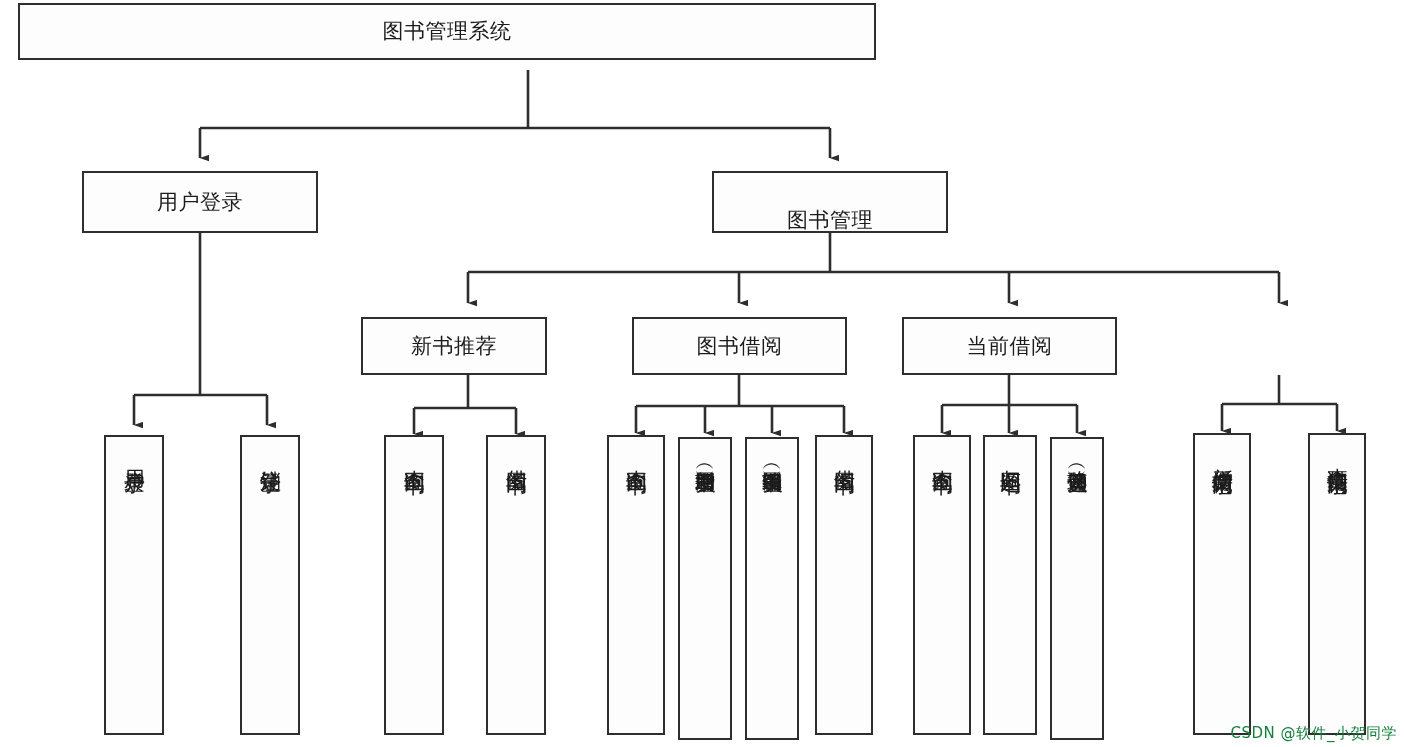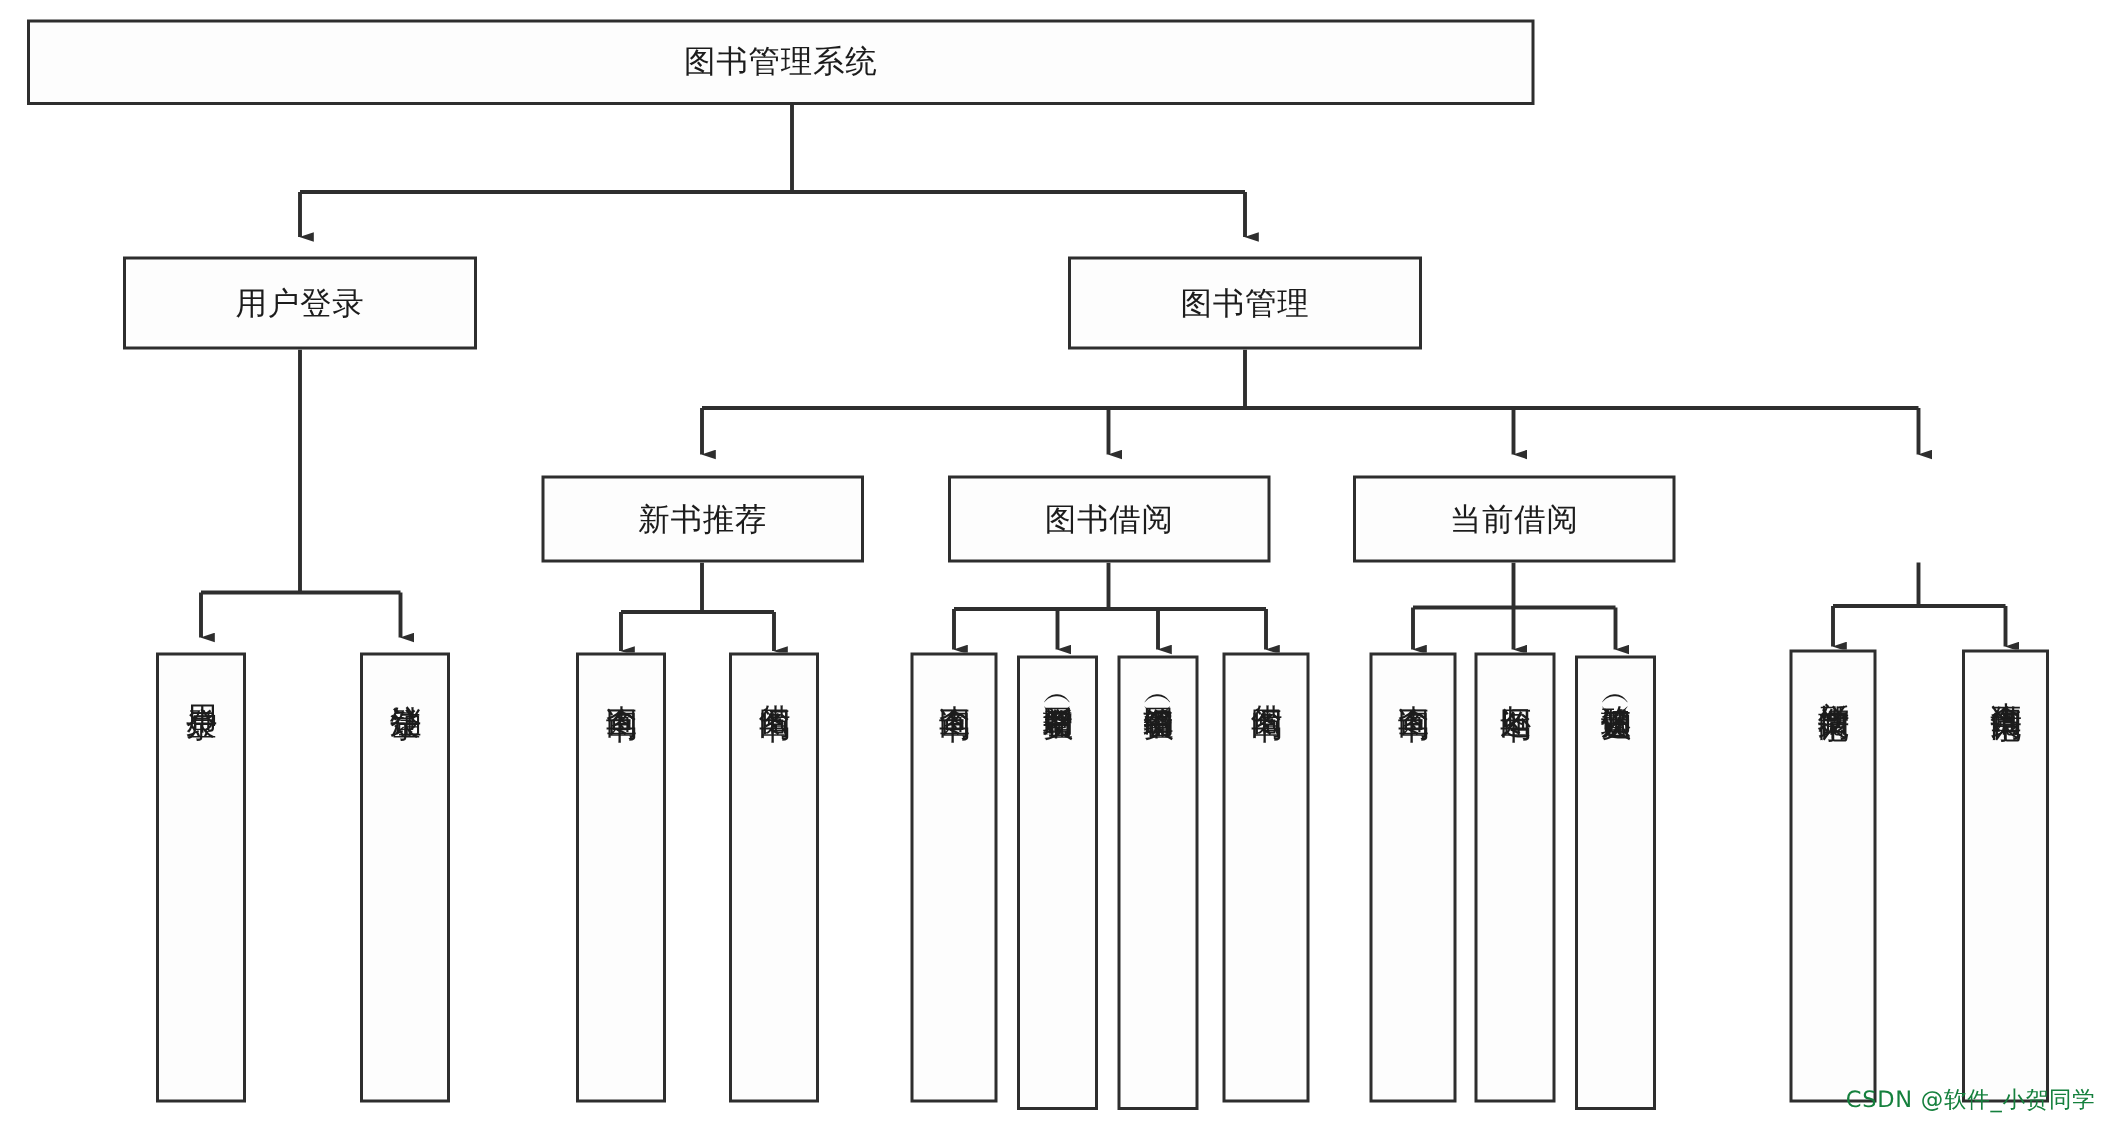--- a/index.html
+++ b/index.html
@@ -126,32 +126,32 @@
       <path d="M1077,405 L1077,433" marker-end="url(#arr)"></path>
 
       <path d="M1279,375 L1279,404"></path>
       <path d="M1222,404 L1337,404"></path>
       <path d="M1222,404 L1222,431" marker-end="url(#arr)"></path>
       <path d="M1337,404 L1337,431" marker-end="url(#arr)"></path>
 
     </g>
   </svg>
 
-  <div class="node horiz" style="left:18px; top:13px; width:1005px; height:57px;">
+  <div class="node horiz" style="left:18px; top:3px; width:858px; height:57px;">
     <span class="label">图书管理系统</span>
   </div>
 
   <div class="node horiz" style="left:82px; top:171px; width:236px; height:62px;">
     <span class="label">用户登录</span>
   </div>
-  <div class="node horiz" style="left:712px; top:171px; width:236px; height:62px;">
+  <div class="node horiz" style="left:712px; top:171px; width:236px; height:62px;align-items:flex-end;">
     <span class="label">图书管理</span>
   </div>
 
-  <div class="node horiz" style="left:361px; top:317px; width:215px; height:58px;">
+  <div class="node horiz" style="left:361px; top:317px; width:186px; height:58px;">
     <span class="label">新书推荐</span>
   </div>
   <div class="node horiz" style="left:632px; top:317px; width:215px; height:58px;">
     <span class="label">图书借阅</span>
   </div>
   <div class="node horiz" style="left:902px; top:317px; width:215px; height:58px;justify-content:center;">
     <span class="label">当前借阅</span>
   </div>
 
   <div class="node vert" style="left:104px; top:435px; width:60px; height:300px;">

